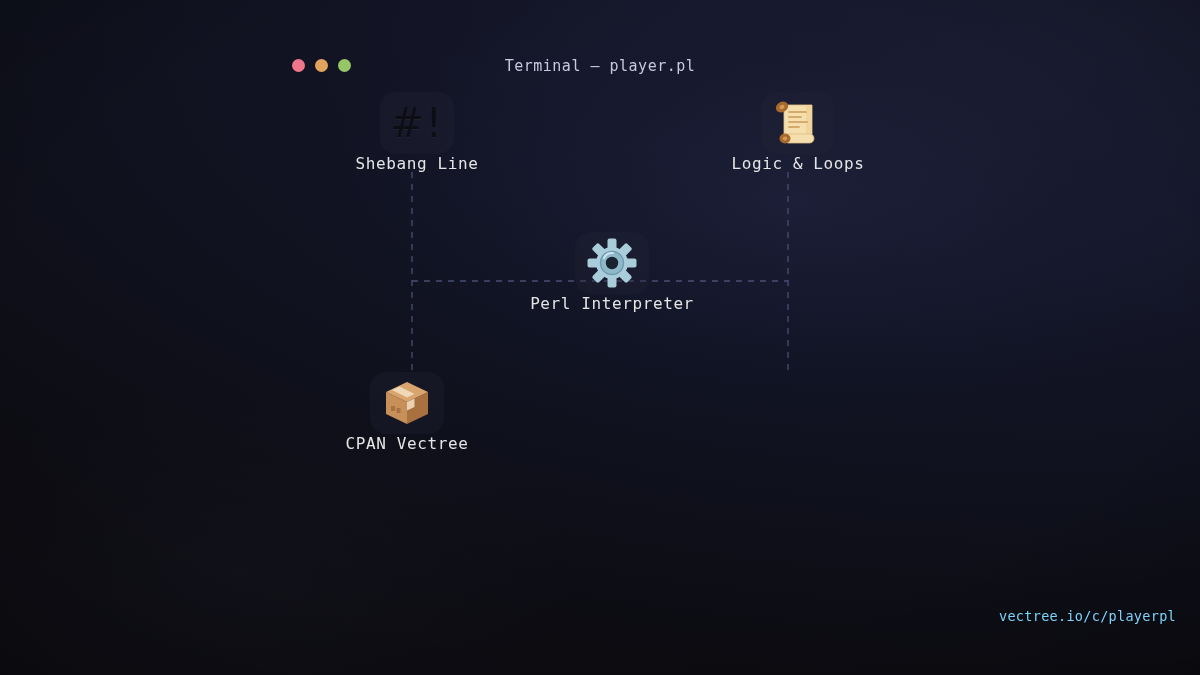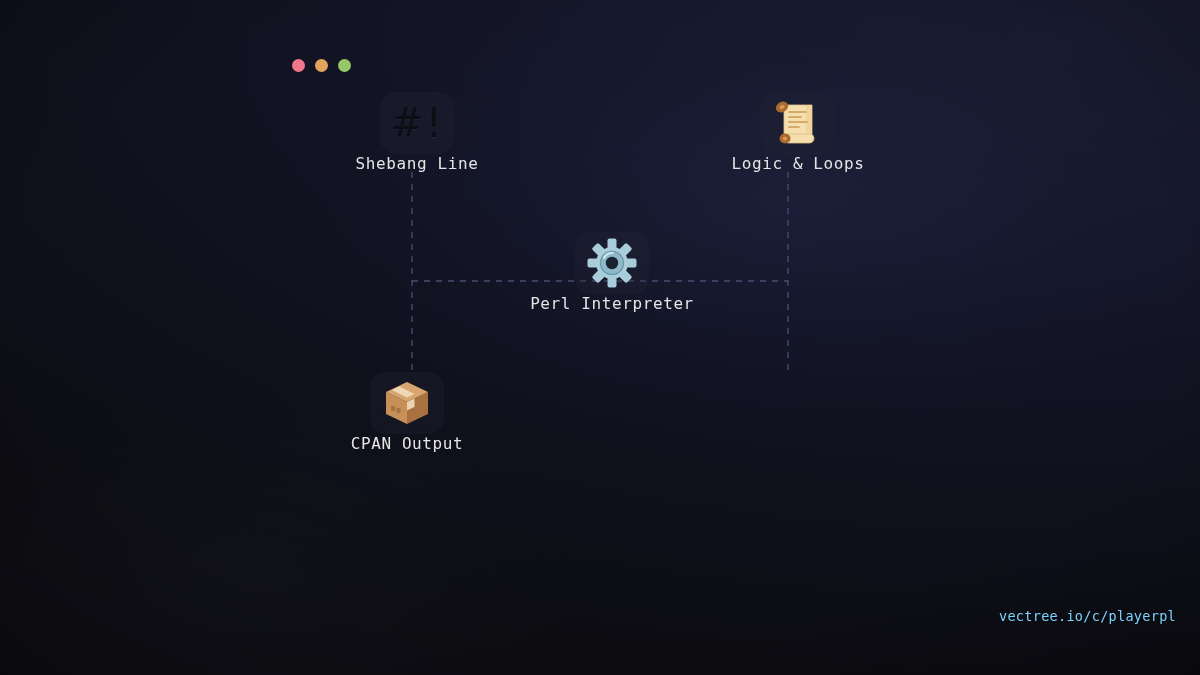--- a/index.html
+++ b/index.html
@@ -188,20 +188,21 @@
 <div id="bg-vignette"></div>
 
 <div id="window-chrome">
 
   <div id="traffic-lights">
     <span class="dot" id="tl-close" style="background: rgb(242, 118, 139);"></span>
     <span class="dot" id="tl-minimize" style="background: rgb(226, 164, 92);"></span>
     <span class="dot" id="tl-maximize" style="background: rgb(150, 199, 102);"></span>
   </div>
 
+  <div id="window-title">Terminal — player.pl</div>
 </div>
 
 <div id="diagram">
 
   <svg id="connectors" viewBox="0 0 1200 540" width="1200" height="540">
 
     <line x1="412" y1="172" x2="412" y2="372" stroke="#4a4d73" stroke-width="1.3" stroke-dasharray="6 6"></line>
 
     <line x1="788" y1="172" x2="788" y2="372" stroke="#4a4d73" stroke-width="1.3" stroke-dasharray="6 6"></line>
 
@@ -283,21 +284,21 @@
         <path d="M18.5 8.5 L33.5 16 L26 19.5 L11 12 Z" fill="#f0dcbe" opacity="0.92"></path>
 
         <path d="M26 24 L33.5 20.4 L33.5 29 L26 32.5 Z" fill="#f0dcbe" opacity="0.9"></path>
 
         <g fill="#8a5c30" opacity="0.55">
           <rect x="10" y="28" width="4" height="5"></rect>
           <rect x="15.5" y="30" width="4" height="5"></rect>
         </g>
       </svg>
     </div>
-    <div class="node-label">CPAN Output</div>
+    <div class="node-label">CPAN Vectree</div>
   </div>
 
 
 </div>
 
 <div id="footer">
 
 
 
   <div id="footer-url">vectree.io/c/playerpl</div>

